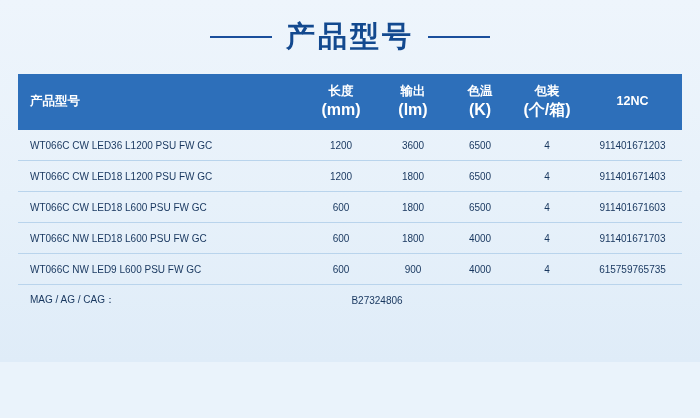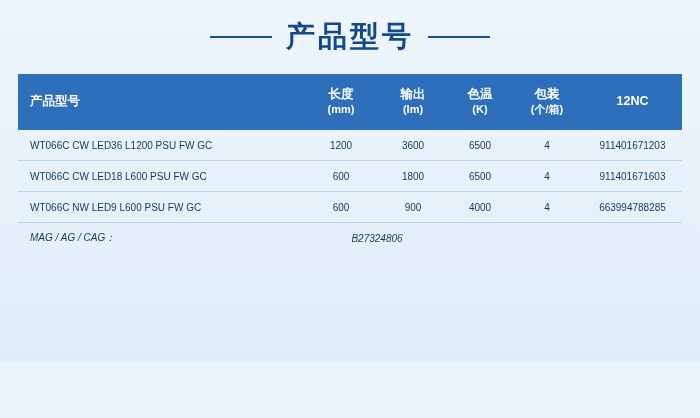--- a/index.html
+++ b/index.html
@@ -77,25 +77,24 @@
   table.spec tbody td.left {
     text-align: left;
     padding-left: 12px;
   }
   table.spec tbody tr:last-child td {
     border-bottom: none;
   }
   .footer-row td {
     font-size: 12px;
     color: #17365e;
-    font-style: italic;
   }
   .th-sub {
     display: block;
-    font-size: 11px;
+    font-size: 16px;
     font-weight: bold;
   }
 </style>
 </head>
 <body>
 
 <div class="page">
 
   <div class="title-wrap">
     <span class="title-rule"></span>
@@ -142,34 +141,50 @@
       <tbody>
         <tr>
           <td class="left">WT066C CW LED36 L1200 PSU FW GC</td>
           <td>1200</td>
           <td>3600</td>
           <td>6500</td>
           <td>4</td>
           <td>911401671203</td>
         </tr>
         <tr>
+          <td class="left">WT066C CW LED18 L1200 PSU FW GC</td>
+          <td>1200</td>
+          <td>1800</td>
+          <td>6500</td>
+          <td>4</td>
+          <td>911401671403</td>
+        </tr>
+        <tr>
           <td class="left">WT066C CW LED18 L600 PSU FW GC</td>
           <td>600</td>
           <td>1800</td>
           <td>6500</td>
           <td>4</td>
           <td>911401671603</td>
         </tr>
         <tr>
+          <td class="left">WT066C NW LED18 L600 PSU FW GC</td>
+          <td>600</td>
+          <td>1800</td>
+          <td>4000</td>
+          <td>4</td>
+          <td>911401671703</td>
+        </tr>
+        <tr>
           <td class="left">WT066C NW LED9 L600 PSU FW GC</td>
           <td>600</td>
           <td>900</td>
           <td>4000</td>
           <td>4</td>
-          <td>663994788285</td>
+          <td>615759765735</td>
         </tr>
         <tr class="footer-row">
           <td class="left">MAG / AG / CAG：</td>
           <td colspan="2">B27324806</td>
           <td></td>
           <td></td>
           <td></td>
         </tr>
       </tbody>
     </table>

